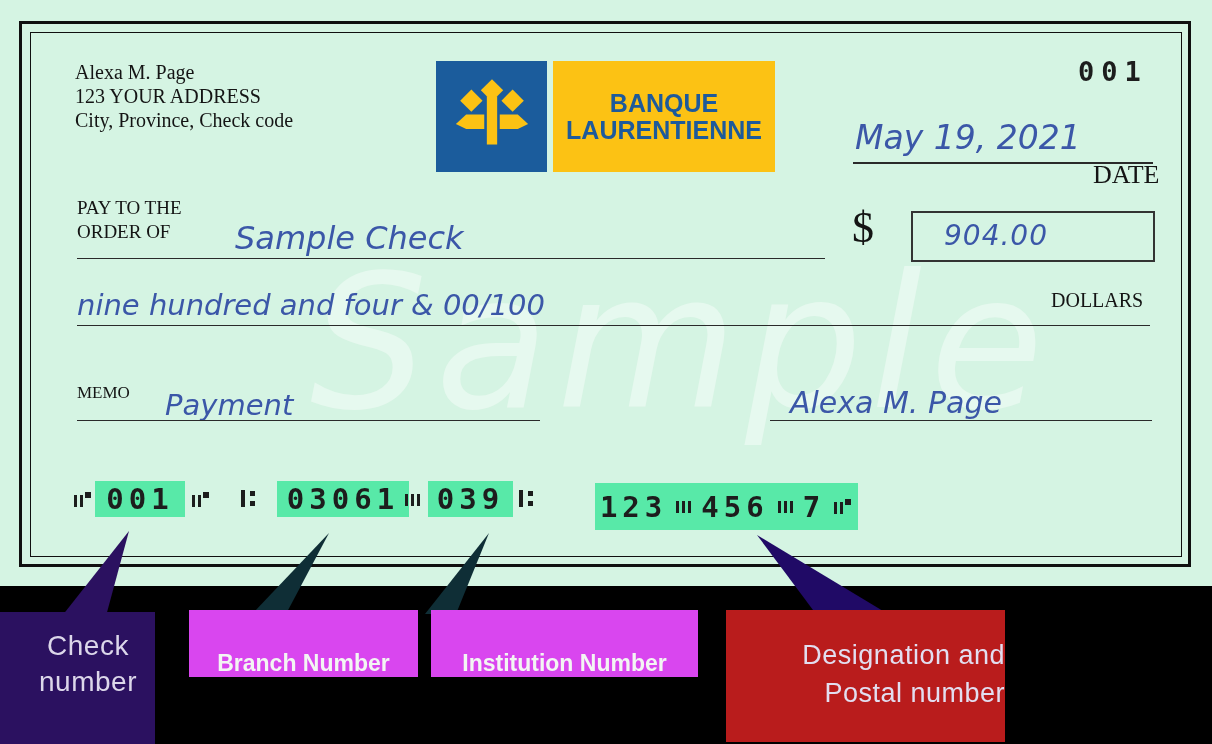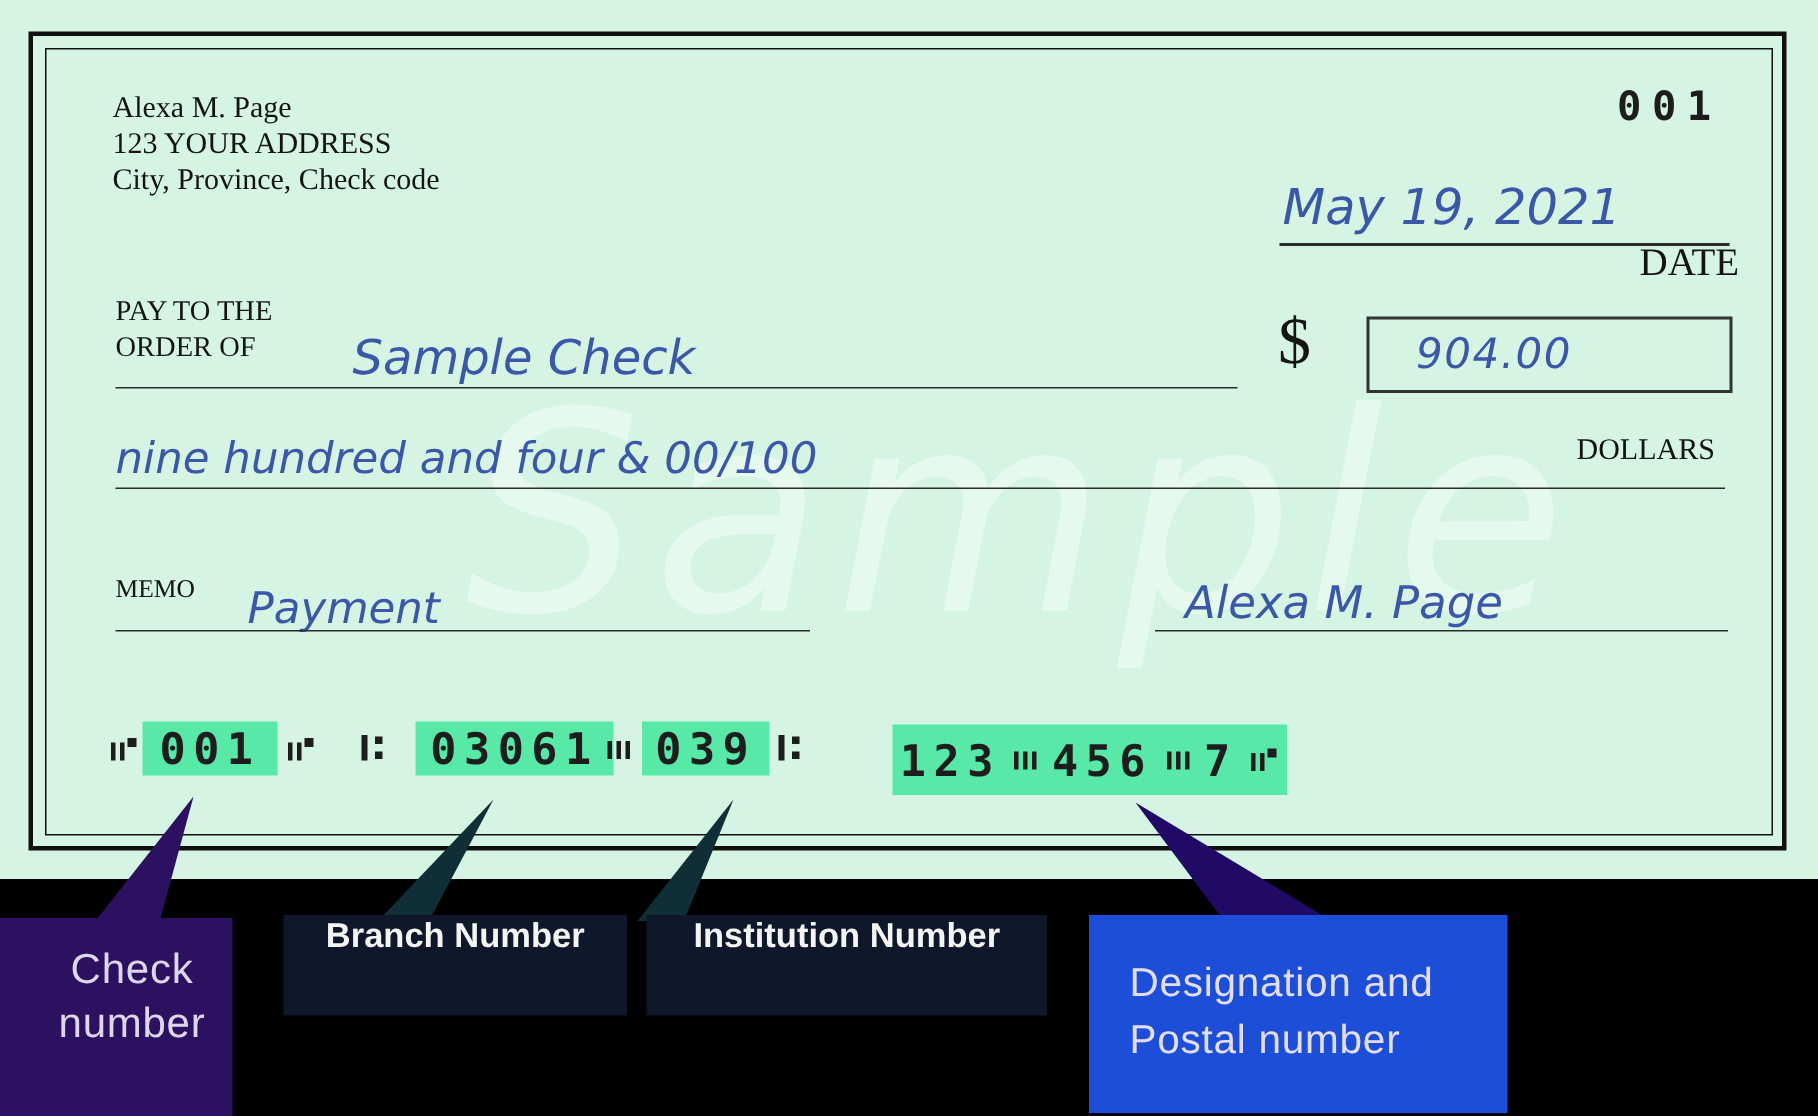--- a/index.html
+++ b/index.html
@@ -27,41 +27,59 @@
   .chk-top{left:1078px;top:56px;font-size:27px;letter-spacing:7px;}
   .hl{position:absolute;z-index:2;background:#58e9a8;height:36px;top:481px;display:flex;align-items:center;
       justify-content:center;font-size:29px;letter-spacing:5px;}
   .micr-sym{position:absolute;z-index:2;}
   .amount-box{left:911px;top:211px;width:240px;height:47px;border:2px solid #333;}
   
   .bottom-band{position:absolute;left:0;top:586px;width:1212px;height:158px;background:#000;z-index:4;}
   .tails{position:absolute;left:0;top:0;width:1212px;height:744px;z-index:5;pointer-events:none;}
   .callout{position:absolute;z-index:6;}
   .co-purple{background:#2b1160;color:#dcd7ea;text-align:center;}
-  .co-indigo{background:#1d4ed8;color:#e2def0;}
-  .co-teal{background:#0f172a;color:#f3f5f3;display:flex;align-items:flex-start;justify-content:center;
+  .co-indigo{background:#b91c1c;color:#e2def0;text-align:right;}
+  .co-teal{background:#d946ef;color:#f3f5f3;display:flex;align-items:flex-end;justify-content:center;
            font-weight:700;font-size:23px;}
   .co-light{font-weight:400;letter-spacing:0.5px;}
 </style>
 </head>
 <body>
 
 <div id="screen">
 
   <div class="mint"></div>
   <div class="watermark">Sample</div>
   <div class="border-outer"></div>
   <div class="border-inner"></div>
 
   <div class="abs serif address">
     <div>Alexa M. Page</div>
     <div>123 YOUR ADDRESS</div>
     <div>City, Province, Check code</div>
   </div>
 
+  <div class="abs logo">
+    <div class="logo-square">
+      <svg width="86" height="86" viewBox="0 0 100 100" aria-hidden="true">
+        <g fill="#fcc214">
+          <rect x="44" y="26" width="12" height="56"></rect>
+          <polygon points="50,6 63,19 50,32 37,19"></polygon>
+          <polygon points="26,18 39,31 26,44 13,31"></polygon>
+          <polygon points="74,18 87,31 74,44 61,31"></polygon>
+          <polygon points="8,58 20,47 41,47 41,64 20,64"></polygon>
+          <polygon points="92,58 80,47 59,47 59,64 80,64"></polygon>
+        </g>
+      </svg>
+    </div>
+    <div class="logo-yellow">
+      <div class="logo-text">BANQUE</div>
+      <div class="logo-text">LAURENTIENNE</div>
+    </div>
+  </div>
 
   <div class="abs micr chk-top">001</div>
 
   <div class="abs hand" style="left:855px;top:118px;font-size:33px;">May 19, 2021</div>
   <div class="rule" style="left:853px;top:162px;width:300px;"></div>
   <div class="abs serif" style="left:1093px;top:160px;font-size:26px;">DATE</div>
 
   <div class="abs serif" style="left:77px;top:196px;font-size:19px;line-height:24px;">
     <div>PAY TO THE</div>
     <div>ORDER OF</div>

